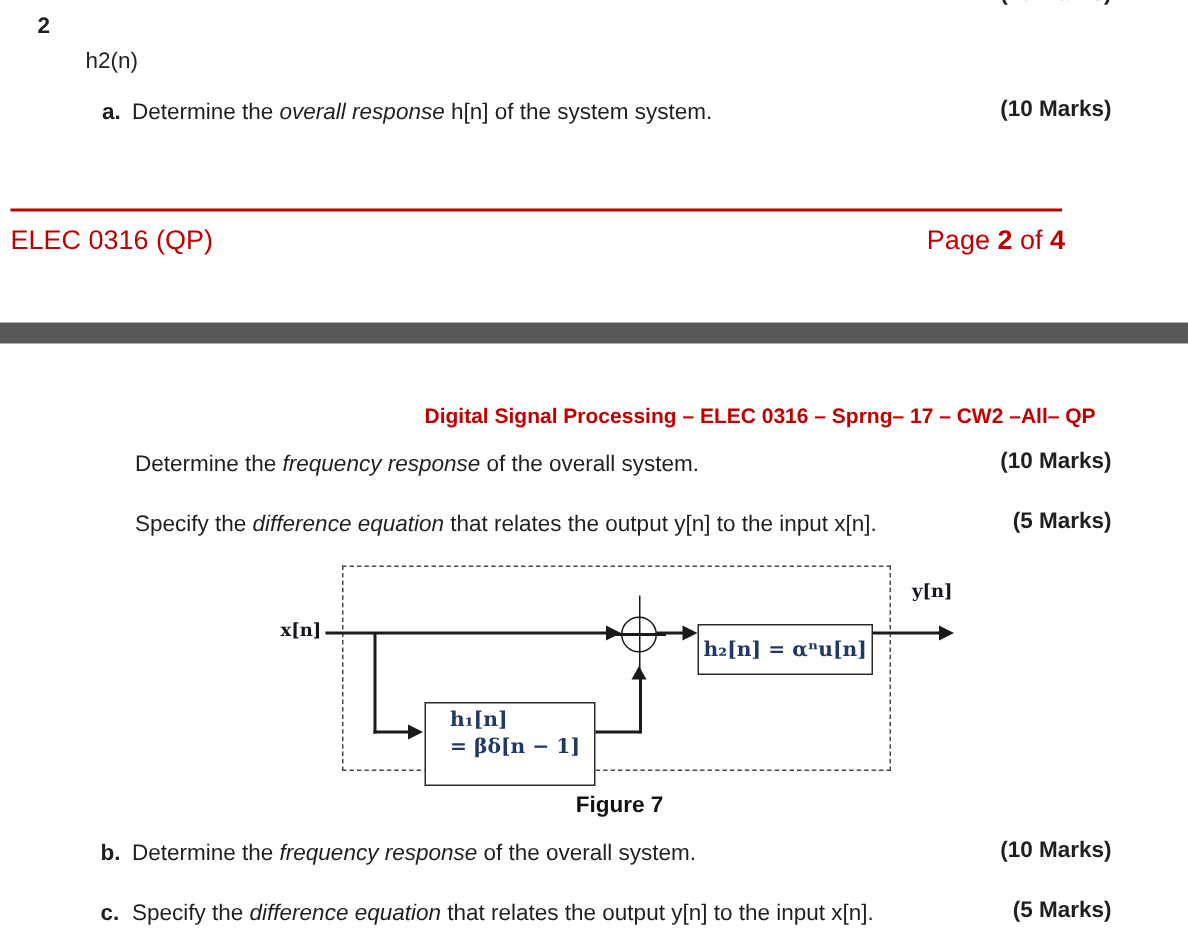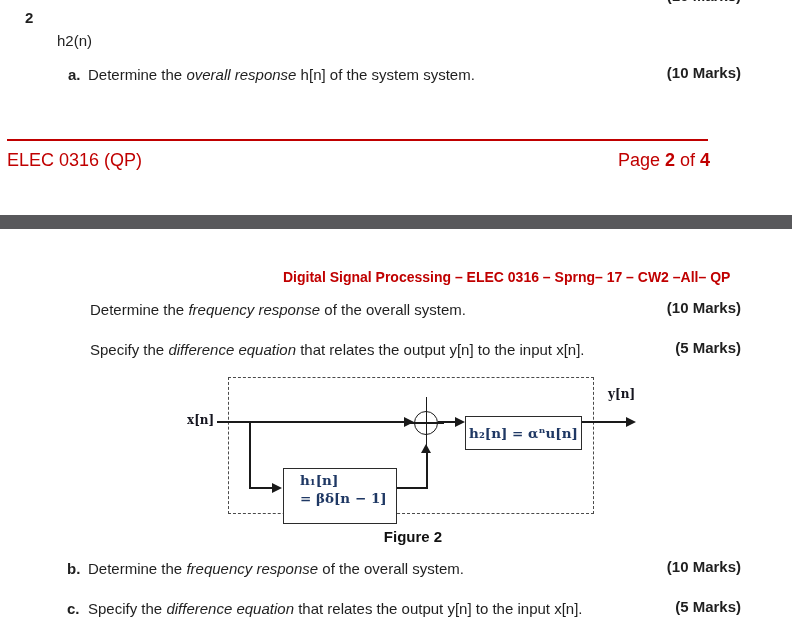--- a/index.html
+++ b/index.html
@@ -104,21 +104,21 @@
 
   <div class="abs sysbox" style="left:283px; top:468px; width:114px; height:56px; padding:2px 0 0 16px; line-height:18px;">
     <div>h₁[n]</div>
     <div>= βδ[n − 1]</div>
   </div>
 
   <div class="abs hline" style="left:397px; top:487px; width:30px;"></div>
   <div class="abs vline" style="left:425.5px; top:452px; height:37px;"></div>
   <div class="abs arrow-up" style="left:421px; top:444px;"></div>
 
-  <div class="abs caption" style="left:348px; top:528px; width:130px;">Figure 2</div>
+  <div class="abs caption" style="left:348px; top:528px; width:130px;">Figure 7</div>
 
   <div class="abs txt bold" style="left:67px; top:558px;">b.</div>
   <div class="abs txt" style="left:88px; top:558px;">
     <span>Determine the </span><span class="em">frequency response</span><span> of the overall system.</span>
   </div>
   <div class="abs marks" style="right:51px; top:558px;">(10 Marks)</div>
 
   <div class="abs txt bold" style="left:67px; top:598px;">c.</div>
   <div class="abs txt" style="left:88px; top:598px;">
     <span>Specify the </span><span class="em">difference equation</span><span> that relates the output y[n] to the input x[n].</span>

